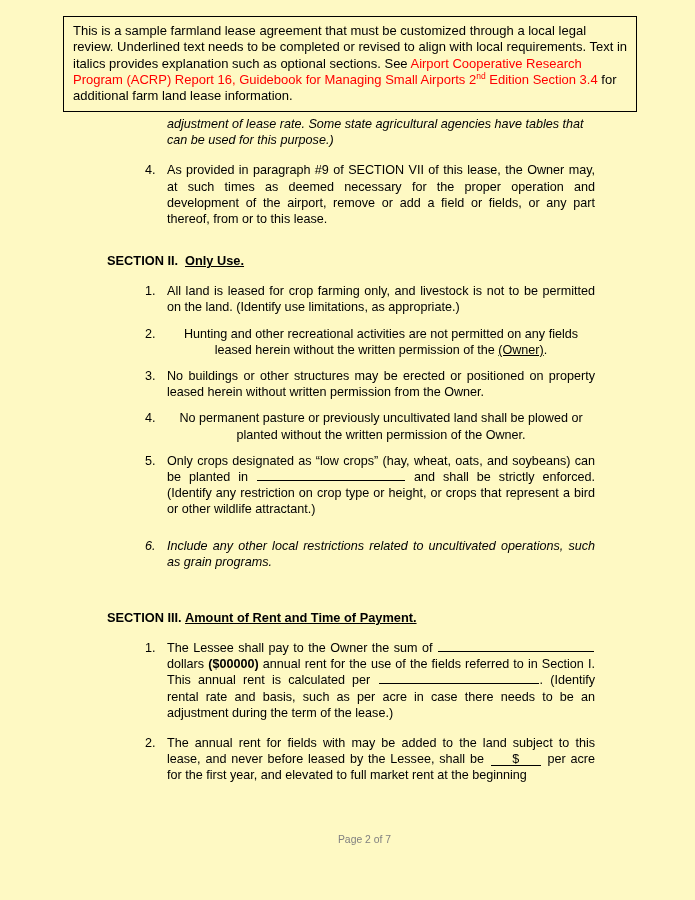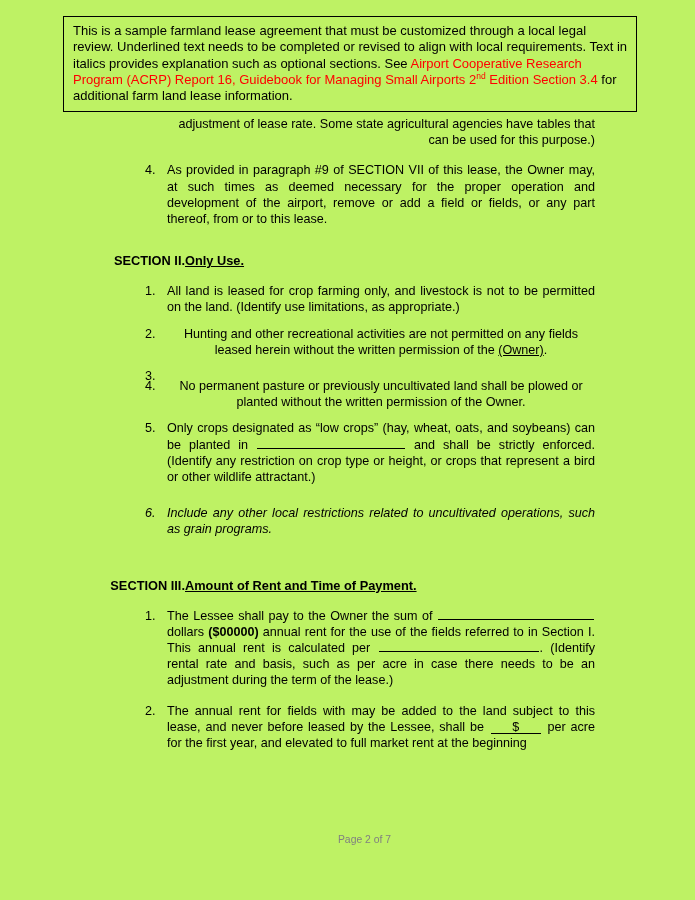--- a/index.html
+++ b/index.html
@@ -15,21 +15,21 @@
     position: relative;
     overflow: hidden;
   }
 
   .page {
     position: absolute;
     left: 0;
     top: 0;
     width: 695px;
     height: 900px;
-    background: #bef264;
+    background: #fef9c3;
   }
 
   
   .notice-box {
     position: absolute;
     left: 63px;
     top: 16px;
     width: 574px;
     box-sizing: border-box;
     border: 1px solid #000000;
@@ -53,38 +53,38 @@
     left: 0;
     top: 116px;
     width: 695px;
   }
 
   .para-cont {
     margin: 0 0 0 0;
     padding: 0 100px 0 167px;
     font-size: 12.6px;
     line-height: 16.2px;
-    text-align: right;
+    font-style: italic;
+    text-align: left;
   }
   .para-cont .inner {
     display: block;
     width: 428px;
   }
 
   .section-head {
     margin: 0;
     padding-left: 107px;
     font-size: 12.8px;
     font-weight: bold;
     line-height: 16px;
   }
   .section-head .sec-label {
     display: inline-block;
     min-width: 78px;
-    text-align: right;
   }
   .section-head .sec-title {
     text-decoration: underline;
   }
 
   ol.items {
     list-style: none;
     margin: 0;
     padding: 0;
   }
@@ -199,20 +199,21 @@
 
       <li class="item ragged">
         <span class="num">2.</span>
         <span class="body"><span>Hunting and other recreational activities are not permitted on any fields leased herein without the written permission of the </span><span class="ul">(Owner)</span><span>.</span></span>
       </li>
 
       <div class="gap-sm"></div>
 
       <li class="item">
         <span class="num">3.</span>
+        <span class="body">No buildings or other structures may be erected or positioned on property leased herein without written permission from the Owner.</span>
       </li>
 
       <div class="gap-sm"></div>
 
       <li class="item ragged">
         <span class="num">4.</span>
         <span class="body">No permanent pasture or previously uncultivated land shall be plowed or planted without the written permission of the Owner.</span>
       </li>
 
       <div class="gap-sm"></div>

